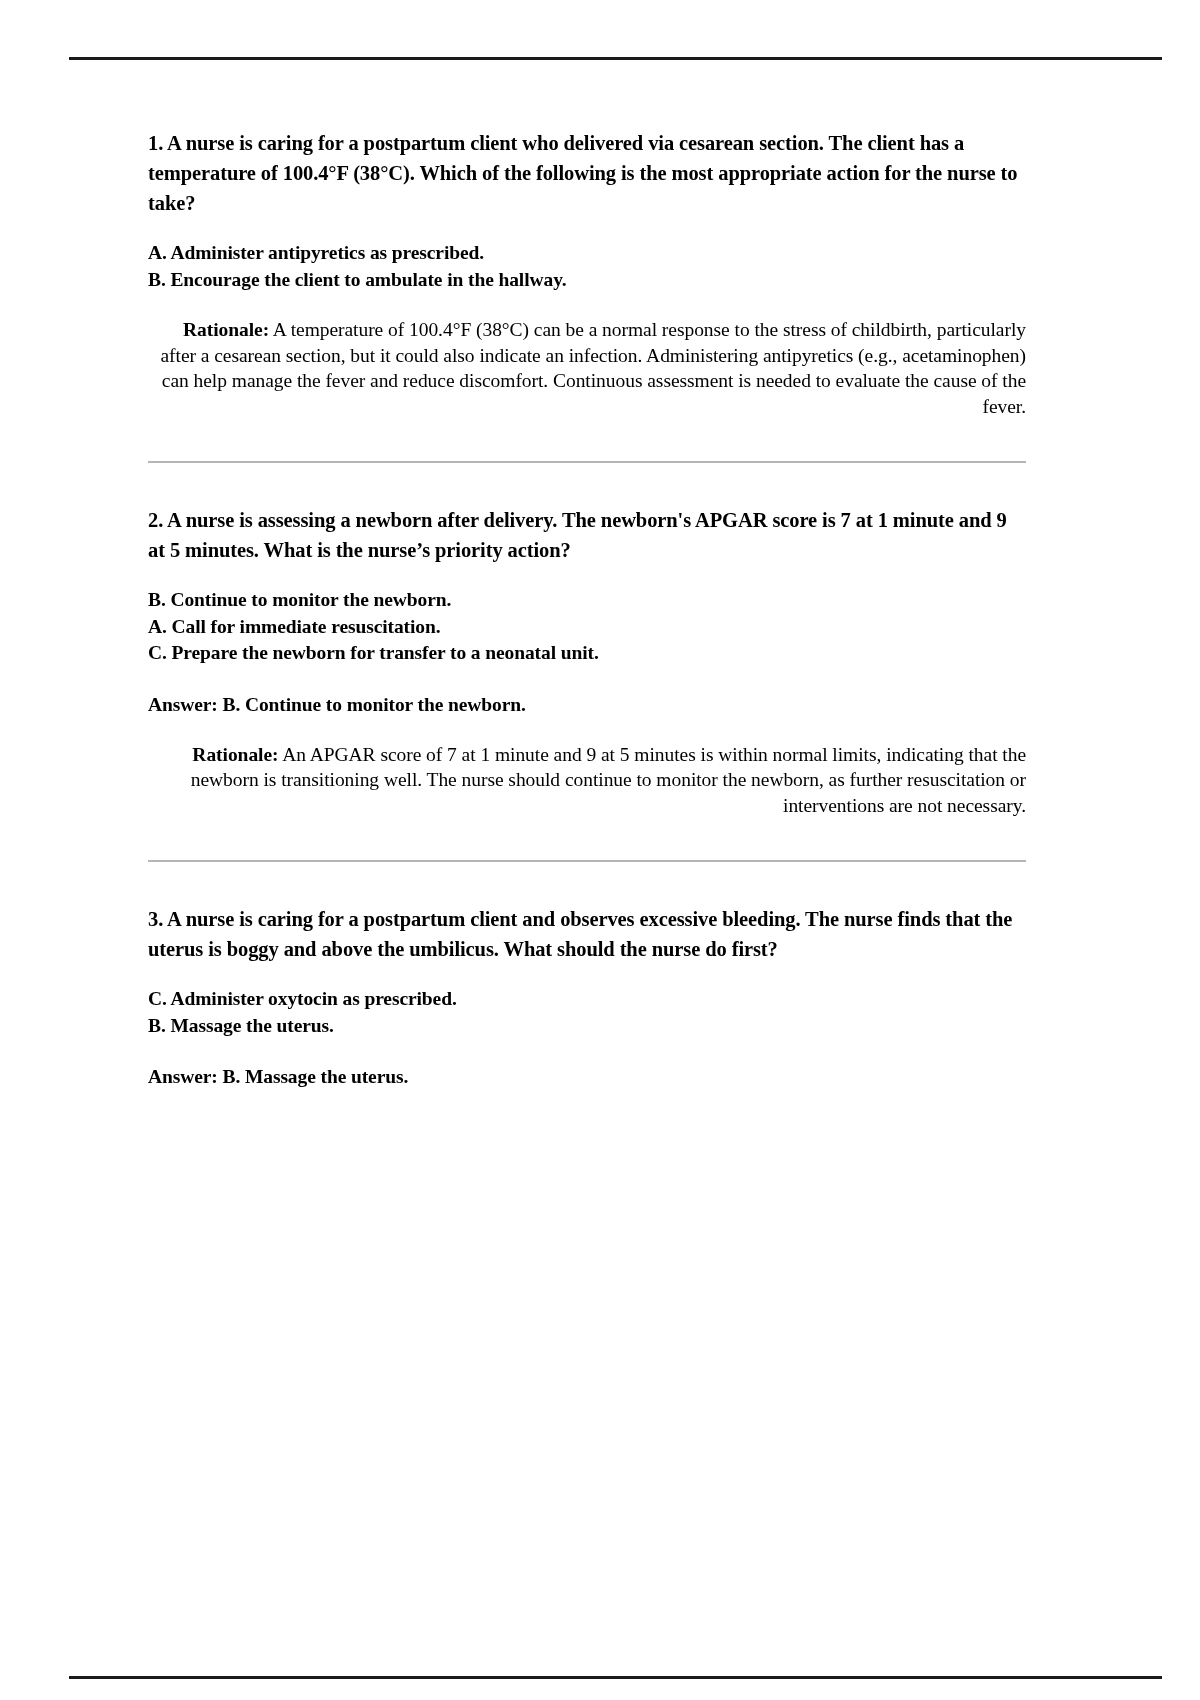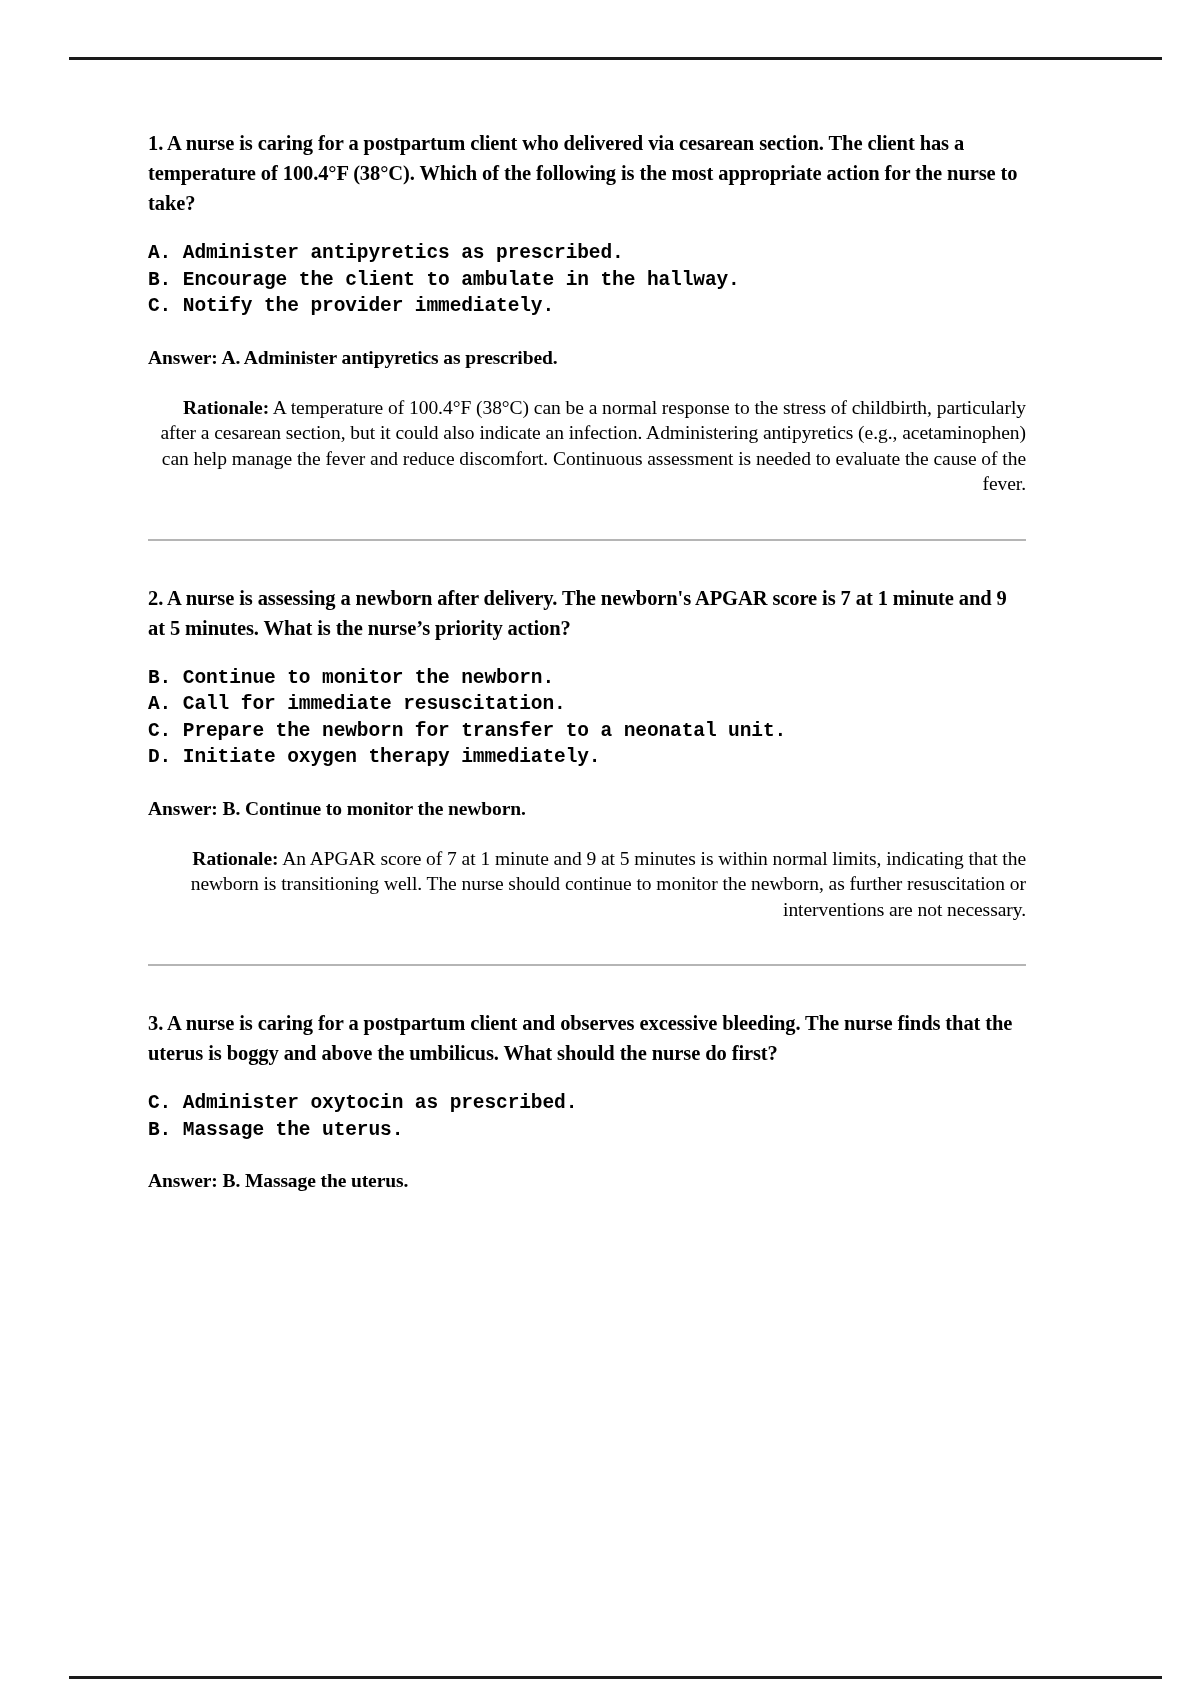--- a/index.html
+++ b/index.html
@@ -47,21 +47,20 @@
     line-height: 30px;
     letter-spacing: -0.1px;
     margin: 0 0 0 0;
     text-align: left;
   }
 
   .options {
     margin: 22px 0 0 0;
     padding: 0;
     list-style: none;
-    font-family: Liberation Mono, monospace;
   }
   .options li {
     font-weight: bold;
     font-size: 19.5px;
     line-height: 26.5px;
     letter-spacing: -0.1px;
   }
 
   .answer {
     font-weight: bold;
@@ -98,35 +97,32 @@
 
   <div class="page-rule top"></div>
 
   <div class="content">
 
     <div class="qblock">
       <p class="q-stem">1. A nurse is caring for a postpartum client who delivered via cesarean section. The client has a temperature of 100.4°F (38°C). Which of the following is the most appropriate action for the nurse to take?</p>
       <ul class="options">
         <li>A. Administer antipyretics as prescribed.</li>
         <li>B. Encourage the client to ambulate in the hallway.</li>
-        <li>C. Notify the provider immediately.</li>
       </ul>
-      <p class="answer">Answer: A. Administer antipyretics as prescribed.</p>
       <p class="rationale"><span class="lbl">Rationale:</span><span> A temperature of 100.4°F (38°C) can be a normal response to the stress of childbirth, particularly after a cesarean section, but it could also indicate an infection. Administering antipyretics (e.g., acetaminophen) can help manage the fever and reduce discomfort. Continuous assessment is needed to evaluate the cause of the fever.</span></p>
     </div>
 
     <hr class="divider">
 
     <div class="qblock">
       <p class="q-stem">2. A nurse is assessing a newborn after delivery. The newborn's APGAR score is 7 at 1 minute and 9 at 5 minutes. What is the nurse’s priority action?</p>
       <ul class="options">
         <li>B. Continue to monitor the newborn.</li>
         <li>A. Call for immediate resuscitation.</li>
         <li>C. Prepare the newborn for transfer to a neonatal unit.</li>
-        <li>D. Initiate oxygen therapy immediately.</li>
       </ul>
       <p class="answer">Answer: B. Continue to monitor the newborn.</p>
       <p class="rationale"><span class="lbl">Rationale:</span><span> An APGAR score of 7 at 1 minute and 9 at 5 minutes is within normal limits, indicating that the newborn is transitioning well. The nurse should continue to monitor the newborn, as further resuscitation or interventions are not necessary.</span></p>
     </div>
 
     <hr class="divider">
 
     <div class="qblock">
       <p class="q-stem">3. A nurse is caring for a postpartum client and observes excessive bleeding. The nurse finds that the uterus is boggy and above the umbilicus. What should the nurse do first?</p>
       <ul class="options">

